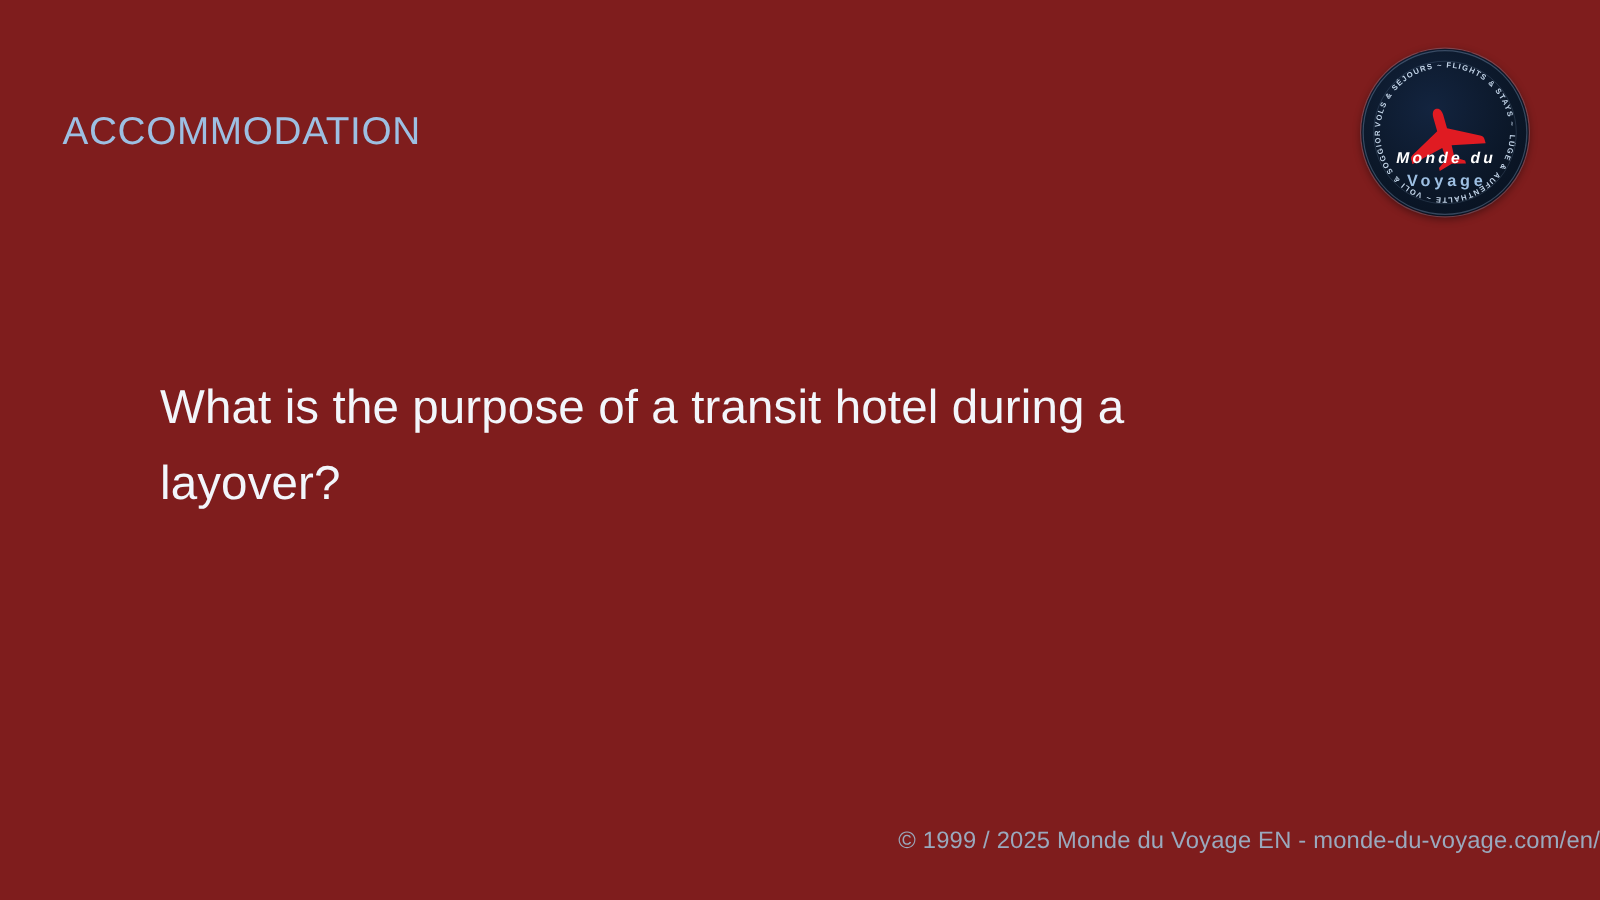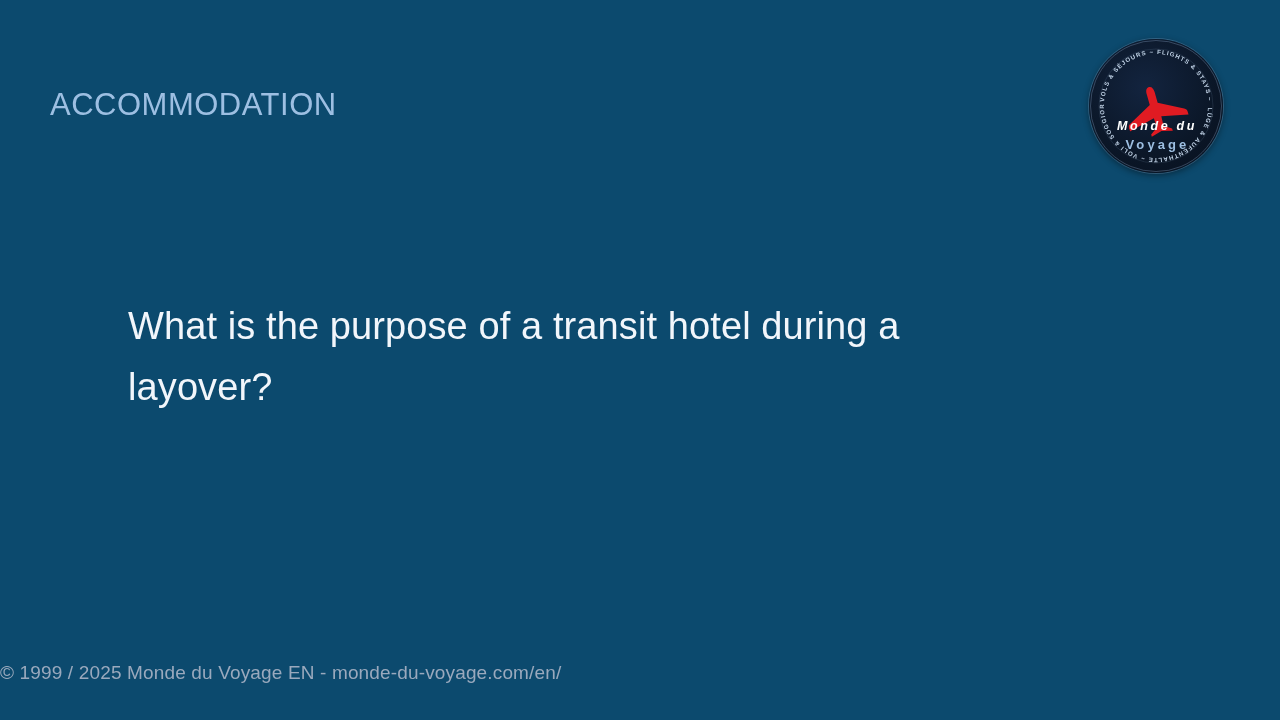--- a/index.html
+++ b/index.html
@@ -11,21 +11,21 @@
     height: 720px;
     overflow: hidden;
     background: #042760;
     font-family: "Liberation Sans", sans-serif;
     position: relative;
   }
 
   .slide {
     position: absolute;
     inset: 0;
-    background: #0c4a6e;
+    background: #7f1d1d;
   }
 
   
   .category-title {
     position: absolute;
     left: 50px;
     top: 88px;
     font-size: 31px;
     font-weight: 400;
     letter-spacing: 0.5px;
@@ -107,21 +107,21 @@
     line-height: 61px;
     letter-spacing: 0.1px;
   }
 
   
   .footer {
     position: absolute;
     left: 0;
     right: 0;
     top: 662px;
-    text-align: left;
+    text-align: right;
   }
   .footer-text {
     display: inline-block;
     font-size: 19px;
     font-weight: 400;
     color: #9aa9bd;
     letter-spacing: 0.15px;
   }
 </style>
 </head>

